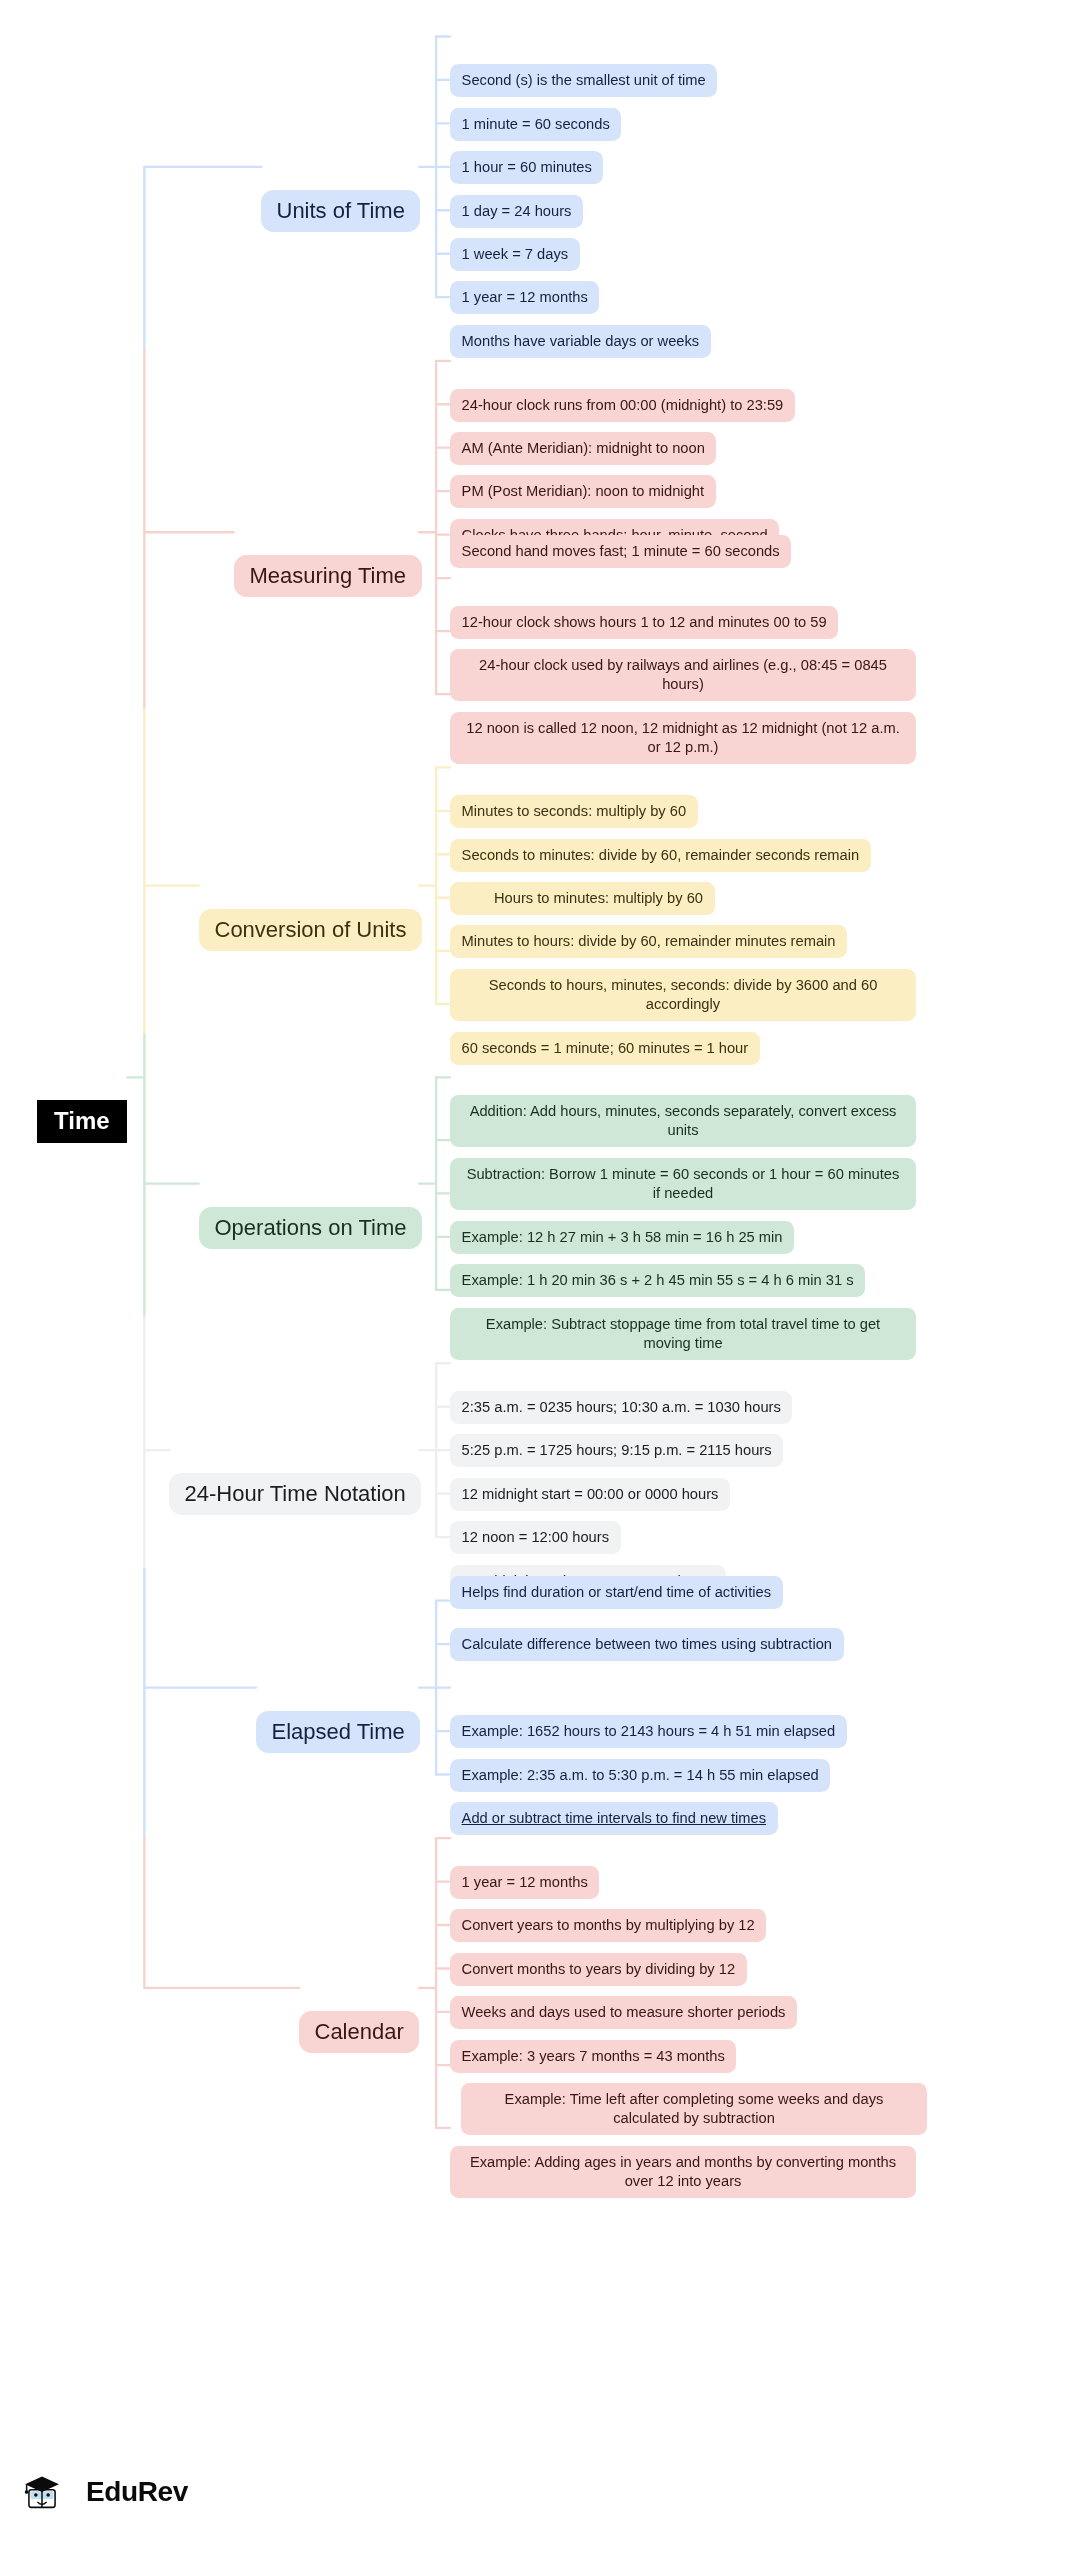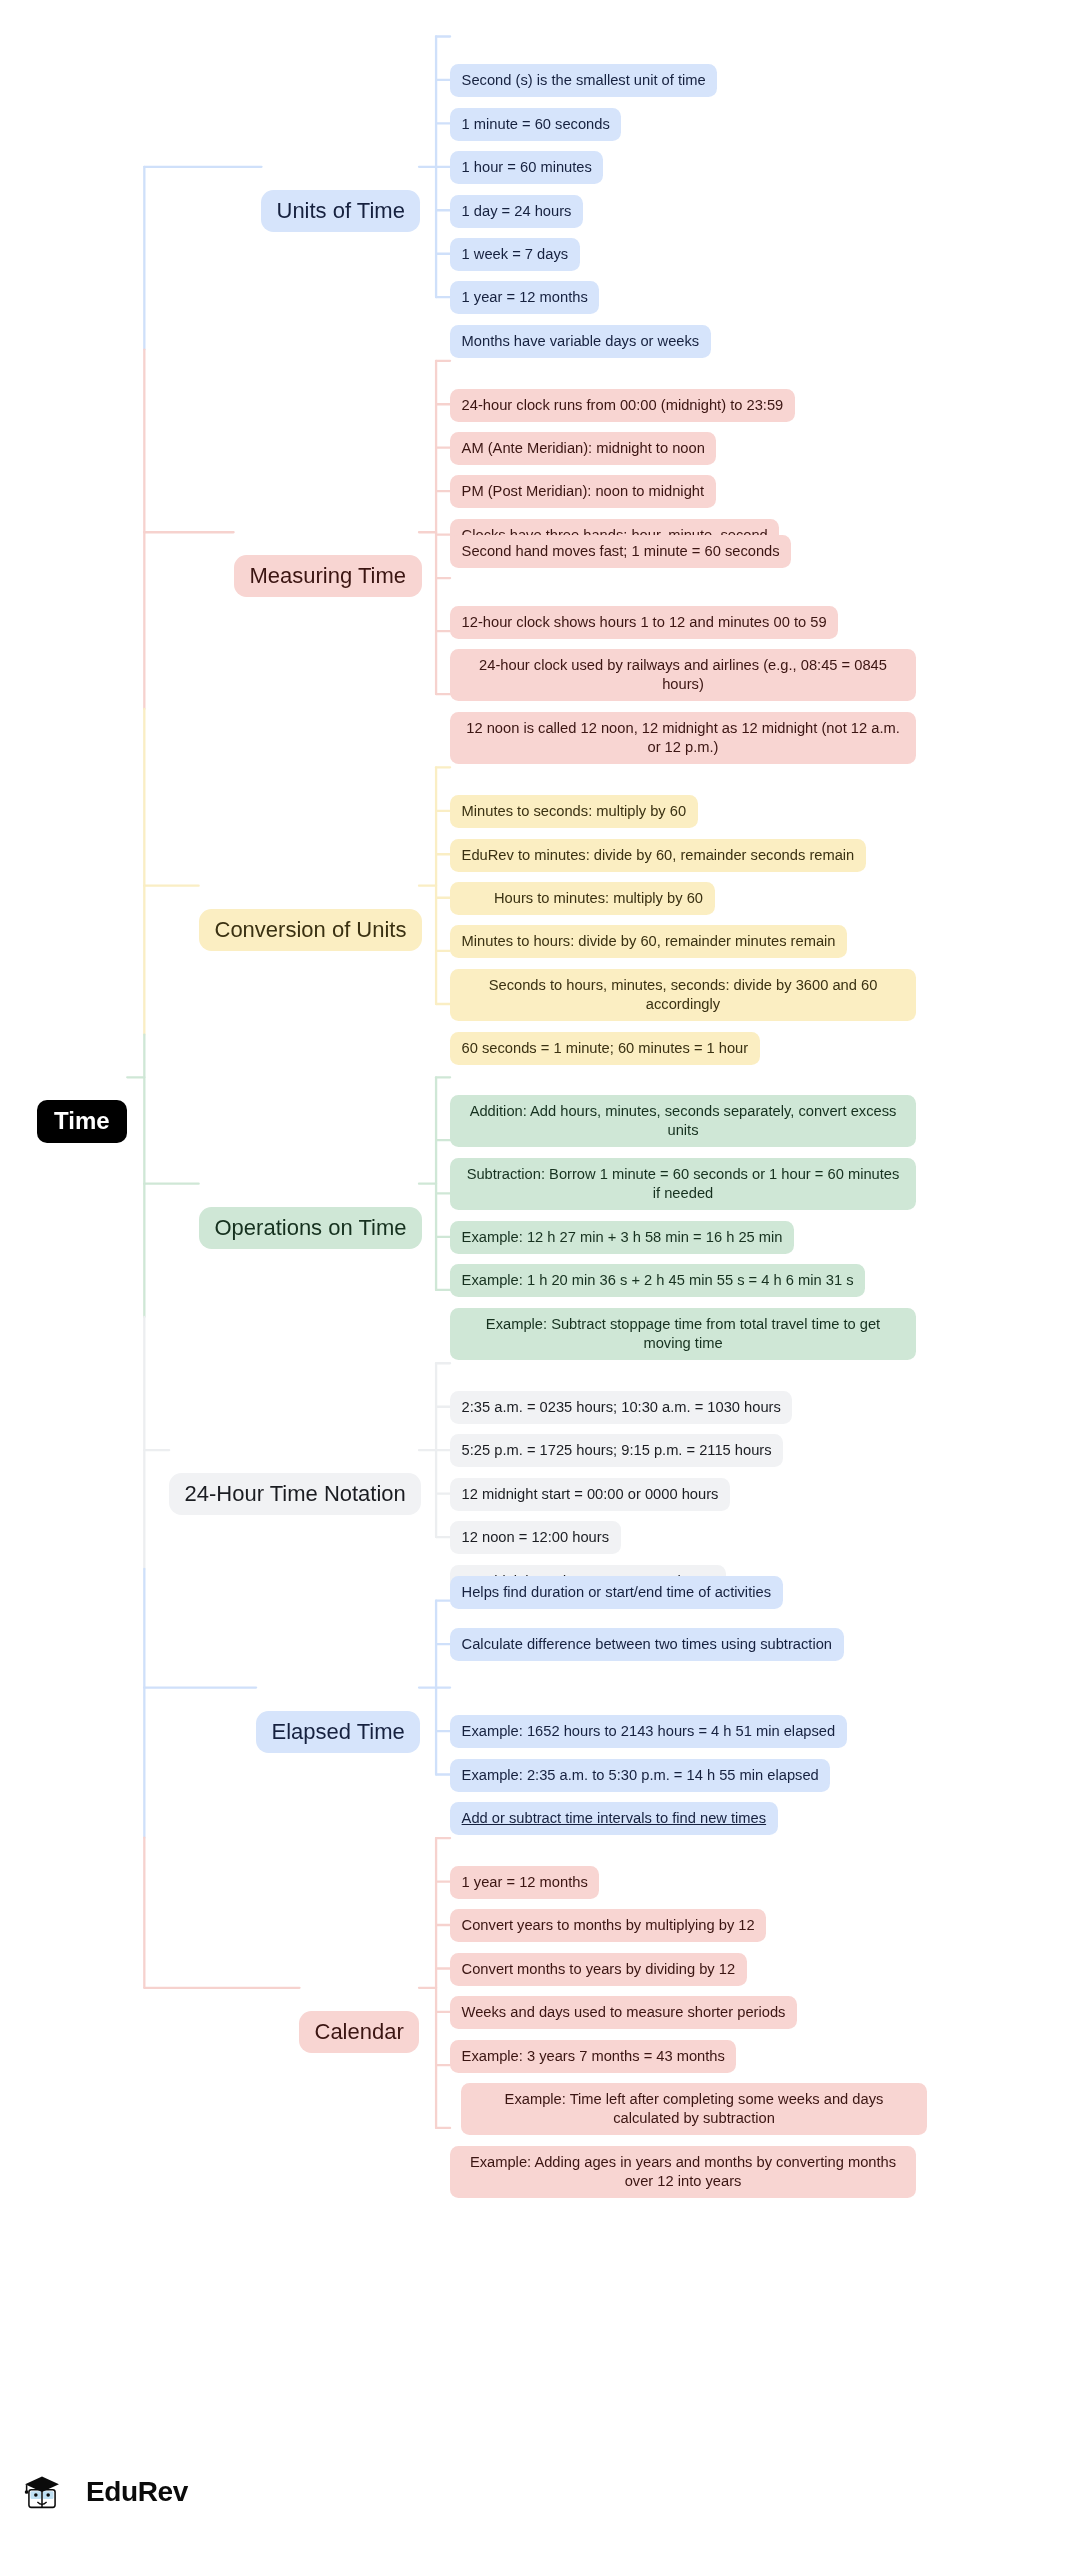--- a/index.html
+++ b/index.html
@@ -42,21 +42,21 @@
     justify-content: center;
     margin-top: 44px;
   }
 
   
   .node.root {
     background: #000000;
     color: #ffffff;
     font-size: 24px;
     font-weight: bold;
-    border-radius: 10px;
+    border-radius: 0;
     padding: 6.2px 17px;
   }
 
   
   .node.branch {
     font-size: 22px;
     border-radius: 12.4px;
     padding: 7px 15.5px;
   }
 
@@ -190,21 +190,21 @@
       <div class="node leaf t-pink" style="left: 450px; max-width: 466px; top: 345px;">24-hour clock runs from 00:00 (midnight) to 23:59</div>
       <div class="node leaf t-pink" style="left: 450px; max-width: 466px; top: 388px;">AM (Ante Meridian): midnight to noon</div>
       <div class="node leaf t-pink" style="left: 450px; max-width: 466px; top: 431px;">PM (Post Meridian): noon to midnight</div>
       <div class="node leaf t-pink" style="left: 450px; max-width: 466px; top: 475px;">Clocks have three hands: hour, minute, second</div>
       <div class="node leaf t-pink" style="left: 450px; max-width: 466px; top: 491px;">Second hand moves fast; 1 minute = 60 seconds</div>
       <div class="node leaf t-pink" style="left: 450px; max-width: 466px; top: 562px;">12-hour clock shows hours 1 to 12 and minutes 00 to 59</div>
       <div class="node leaf t-pink" style="left: 450px; max-width: 466px; top: 605px;">24-hour clock used by railways and airlines (e.g., 08:45 = 0845 hours)</div>
       <div class="node leaf t-pink" style="left: 450px; max-width: 466px; top: 668px;">12 noon is called 12 noon, 12 midnight as 12 midnight (not 12 a.m. or 12 p.m.)</div>
       <div class="node branch t-pink" style="left: 234px; top: 511px;">Measuring Time</div>
       <div class="node leaf t-yellow" style="left: 450px; max-width: 466px; top: 751px;">Minutes to seconds: multiply by 60</div>
-      <div class="node leaf t-yellow" style="left: 450px; max-width: 466px; top: 795px;">EduRev to minutes: divide by 60, remainder seconds remain</div>
+      <div class="node leaf t-yellow" style="left: 450px; max-width: 466px; top: 795px;">Seconds to minutes: divide by 60, remainder seconds remain</div>
       <div class="node leaf t-yellow" style="left: 450px; max-width: 466px; top: 838px; padding-left: 44px;">Hours to minutes: multiply by 60</div>
       <div class="node leaf t-yellow" style="left: 450px; max-width: 466px; top: 881px;">Minutes to hours: divide by 60, remainder minutes remain</div>
       <div class="node leaf t-yellow" style="left: 450px; max-width: 466px; top: 925px;">Seconds to hours, minutes, seconds: divide by 3600 and 60 accordingly</div>
       <div class="node leaf t-yellow" style="left: 450px; max-width: 466px; top: 988px;">60 seconds = 1 minute; 60 minutes = 1 hour</div>
       <div class="node branch t-yellow" style="left: 199px; top: 865px;">Conversion of Units</div>
       <div class="node leaf t-green" style="left: 450px; max-width: 466px; top: 1051px;">Addition: Add hours, minutes, seconds separately, convert excess units</div>
       <div class="node leaf t-green" style="left: 450px; max-width: 466px; top: 1114px;">Subtraction: Borrow 1 minute = 60 seconds or 1 hour = 60 minutes if needed</div>
       <div class="node leaf t-green" style="left: 450px; max-width: 466px; top: 1177px;">Example: 12 h 27 min + 3 h 58 min = 16 h 25 min</div>
       <div class="node leaf t-green" style="left: 450px; max-width: 466px; top: 1220px;">Example: 1 h 20 min 36 s + 2 h 45 min 55 s = 4 h 6 min 31 s</div>
       <div class="node leaf t-green" style="left: 450px; max-width: 466px; top: 1264px;">Example: Subtract stoppage time from total travel time to get moving time</div>

